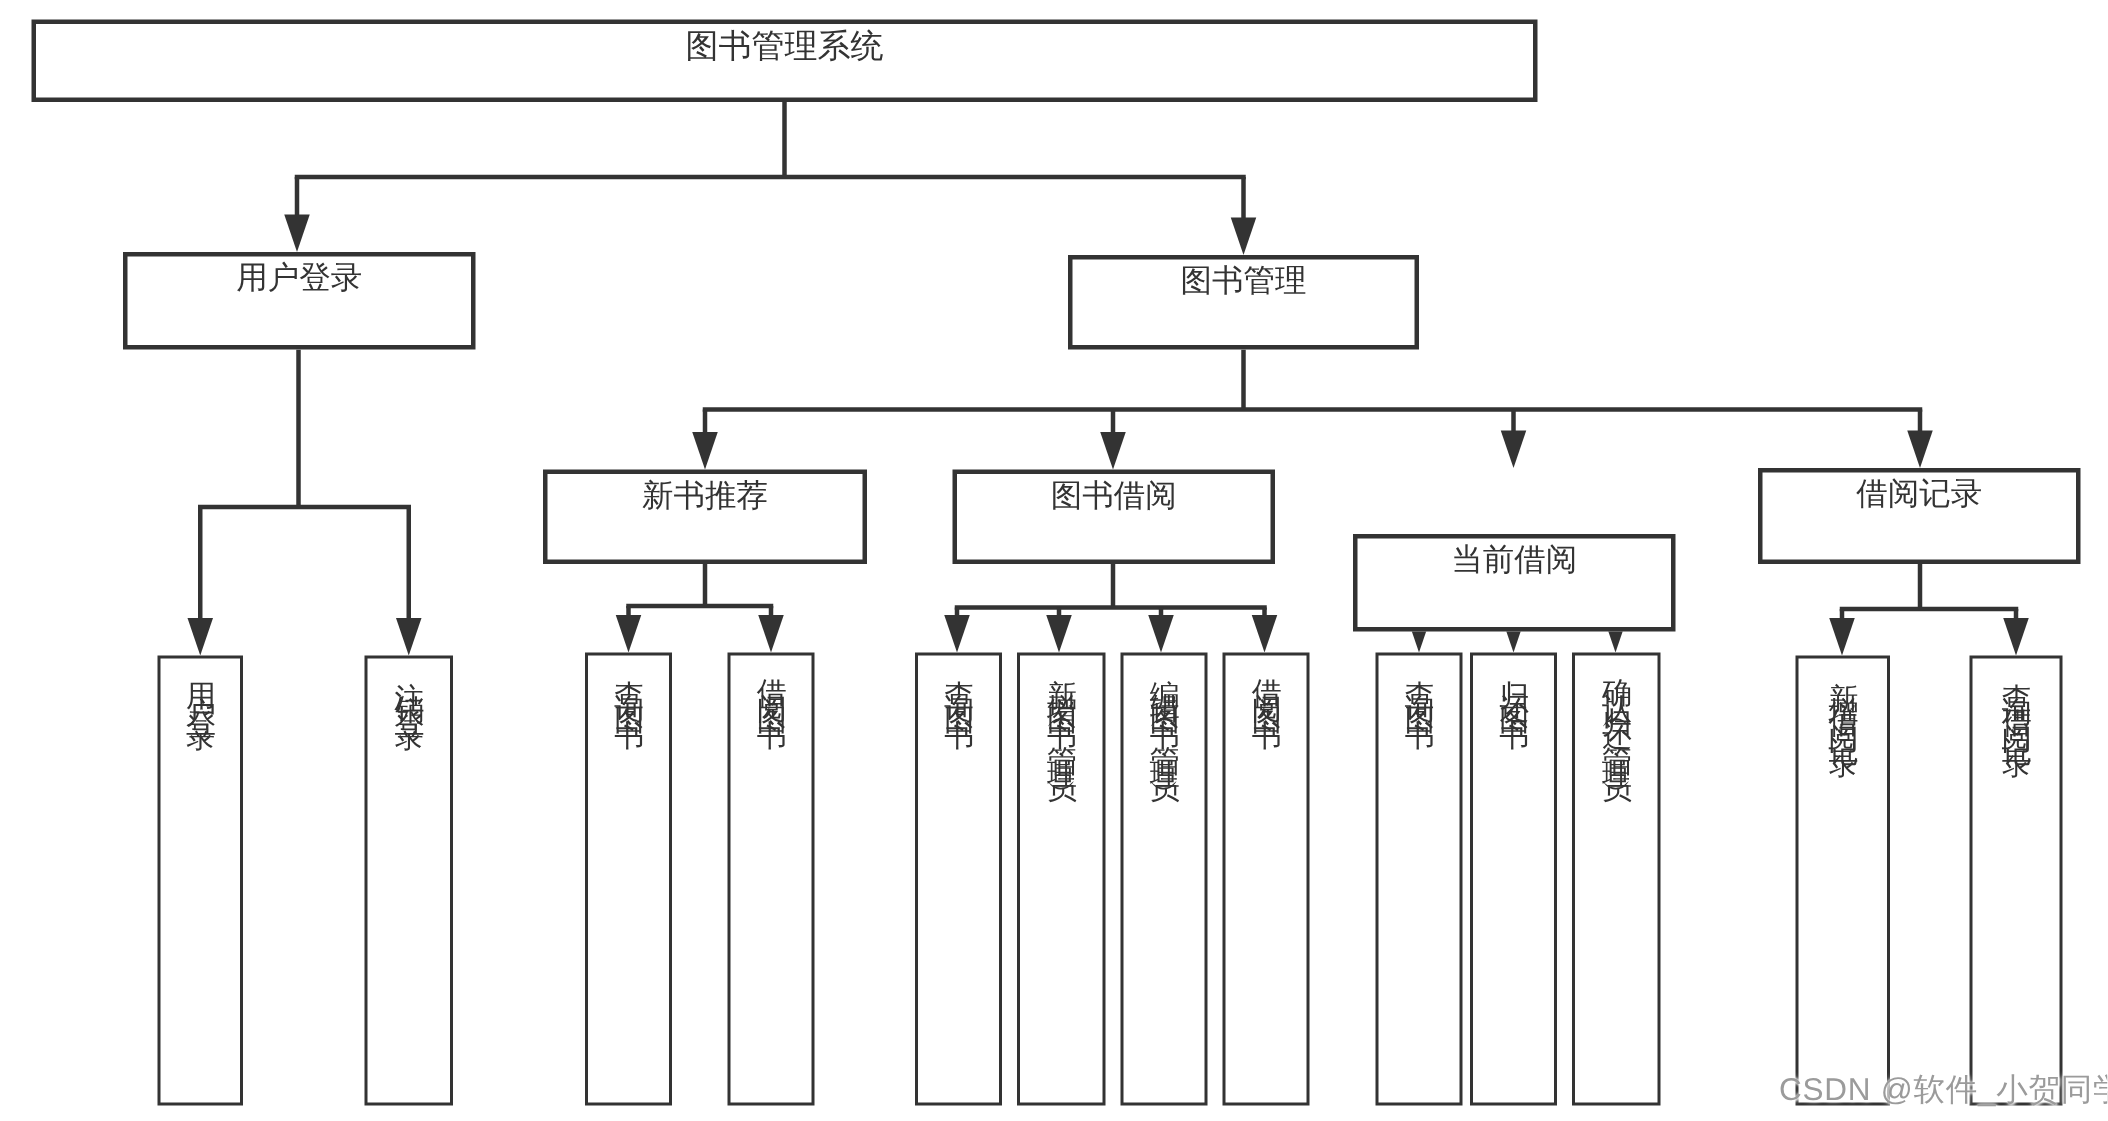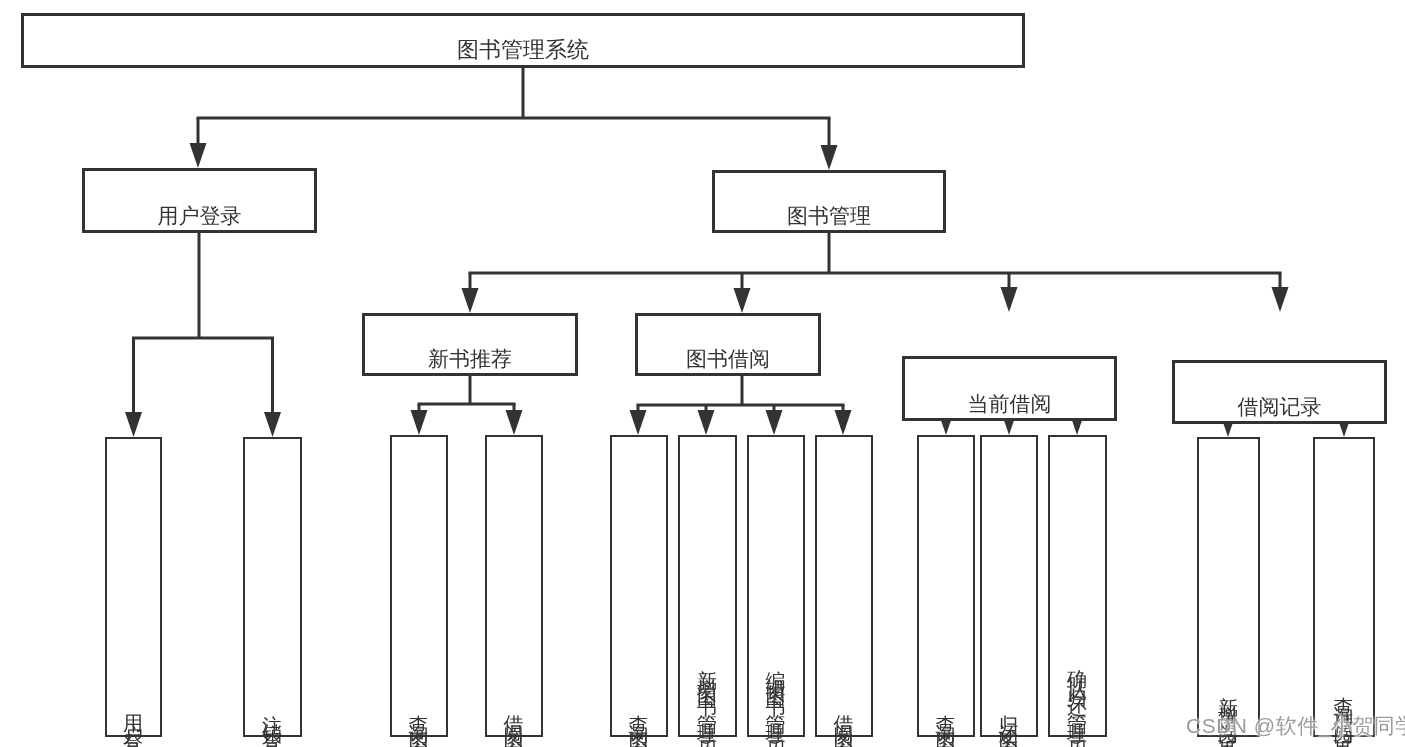--- a/index.html
+++ b/index.html
@@ -22,21 +22,21 @@
     width: 1405px;
     height: 747px;
     pointer-events: none;
   }
   .box {
     position: absolute;
     box-sizing: border-box;
     background: #ffffff;
     border: 3px solid #333333;
     display: flex;
-    align-items: flex-end;
+    align-items: flex-start;
     justify-content: center;
     z-index: 2;
   }
   .box .lbl {
     color: #333333;
     font-size: 21px;
     white-space: nowrap;
   }
   .box.root .lbl {
     font-size: 22px;
@@ -131,27 +131,27 @@
   <div class="box" style="left:82px; top:168px; width:235px; height:65px;">
     <span class="lbl">用户登录</span>
   </div>
   <div class="box" style="left:362px; top:313px; width:216px; height:63px;">
     <span class="lbl">新书推荐</span>
   </div>
 
   <div class="box" style="left:712px; top:170px; width:234px; height:63px;">
     <span class="lbl">图书管理</span>
   </div>
-  <div class="box" style="left:635px; top:313px; width:186px; height:63px;">
+  <div class="box" style="left:635px; top:313px; width:215px; height:63px;">
     <span class="lbl">图书借阅</span>
   </div>
   <div class="box" style="left:902px; top:312px; width:215px; height:65px;margin-top:44px;">
     <span class="lbl">当前借阅</span>
   </div>
-  <div class="box" style="left:1172px; top:312px; width:215px; height:64px;margin-top:48px;">
+  <div class="box" style="left:1172px; top:312px; width:215px; height:64px;">
     <span class="lbl">借阅记录</span>
   </div>
 
   <div class="box v" style="left:105px; top:437px; width:57px; height:300px;">
     <span class="lbl">用户登录</span>
   </div>
   <div class="box v" style="left:243px; top:437px; width:59px; height:300px;">
     <span class="lbl">注销登录</span>
   </div>
 

